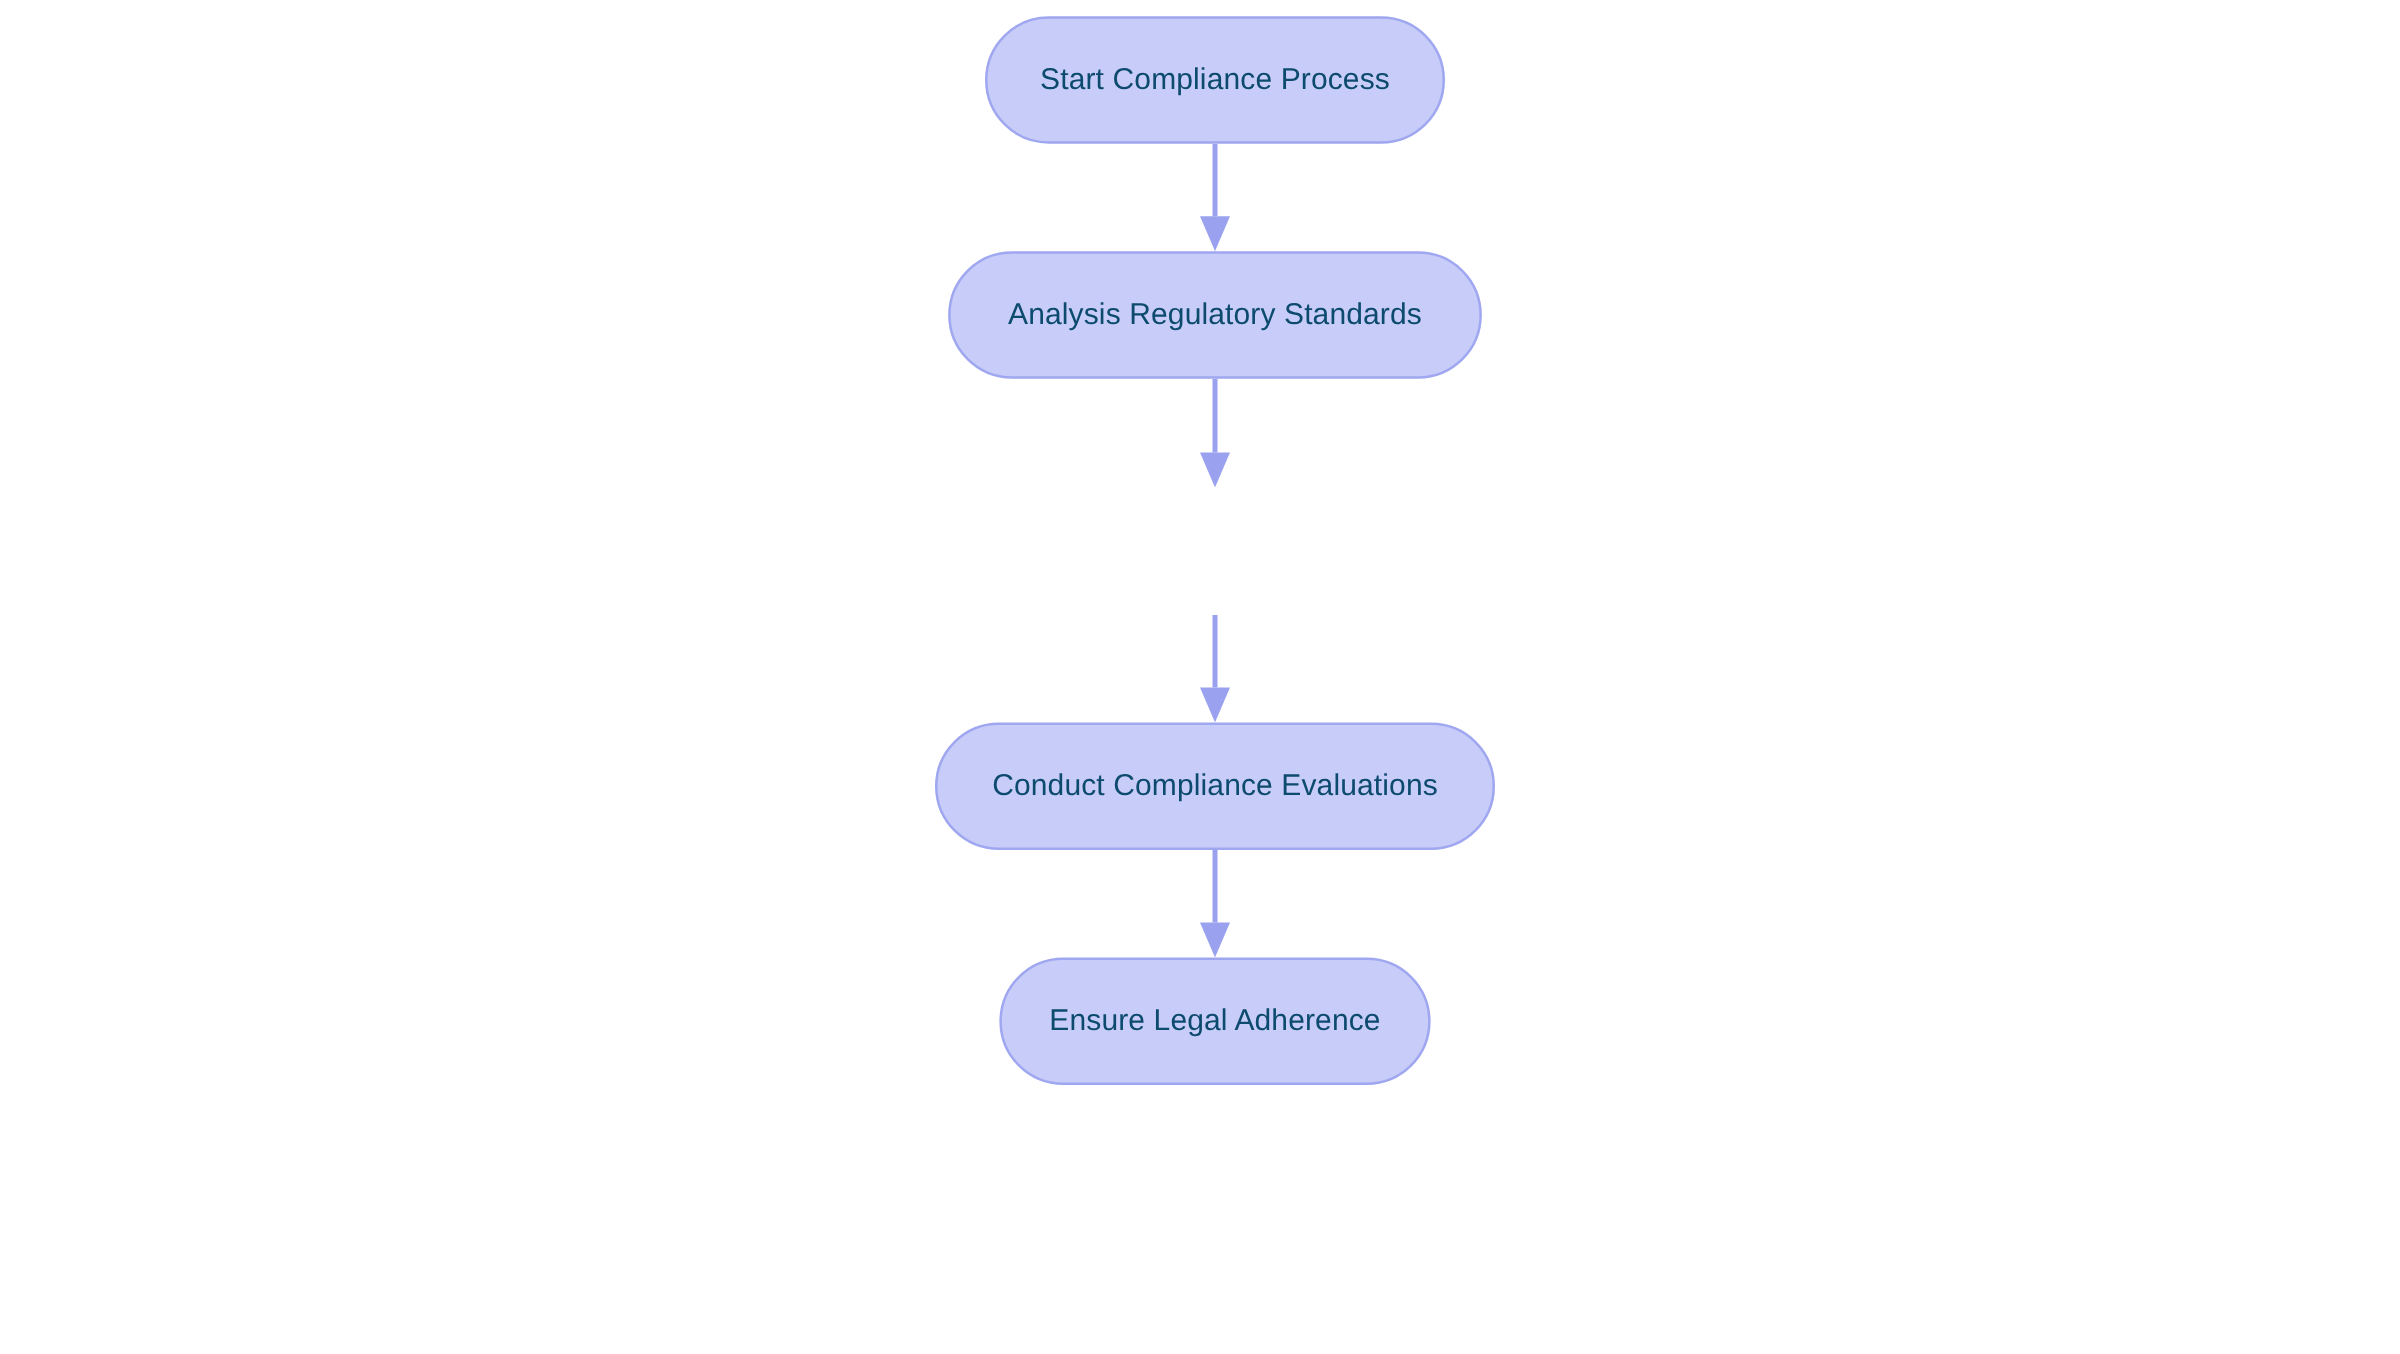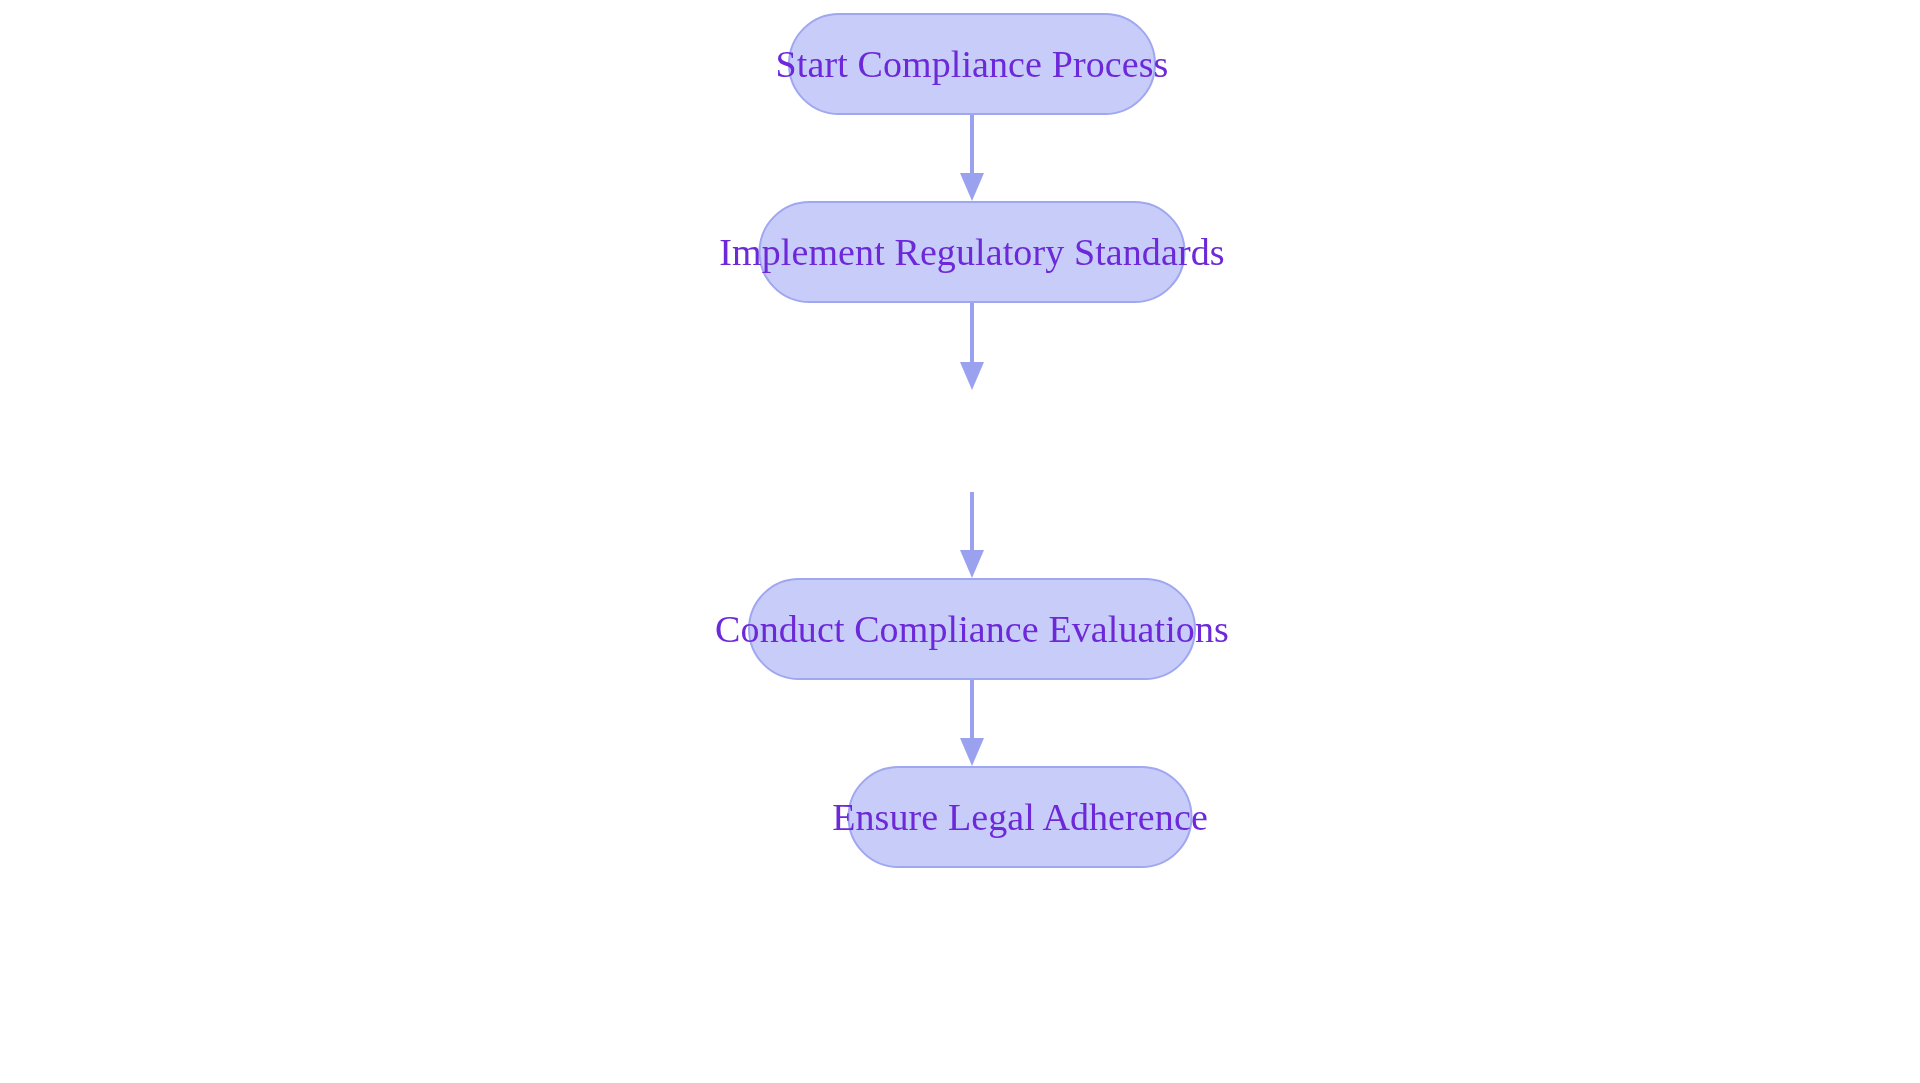--- a/index.html
+++ b/index.html
@@ -30,23 +30,23 @@
     display: flex;
     align-items: center;
     justify-content: center;
     background: #c8ccf8;
     border: 2px solid #9fa7f0;
     border-radius: 51px;
     transform: translateX(-50%);
     z-index: 2;
   }
   .flow-node-label {
-    color: #6d28d9;
-    font-family: Liberation Serif, serif;
-    font-size: 38px;
+    color: #0c4a6e;
+    font-family: Liberation Sans, sans-serif;
+    font-size: 24px;
     font-weight: 400;
     line-height: 1;
     letter-spacing: 0.1px;
     white-space: nowrap;
     user-select: none;
   }
 
   
   .flow-edge {
     position: absolute;
@@ -96,25 +96,25 @@
   <div class="flow-edge" style="left:972px; top:680px; height:86px; width:28px;">
     <div class="flow-edge-line" style="height:58px;"></div>
     <div class="flow-edge-arrowhead"></div>
   </div>
 
   <div class="flow-node" style="left:972px; top:13px; width:368px;">
     <span class="flow-node-label">Start Compliance Process</span>
   </div>
 
   <div class="flow-node" style="left:972px; top:201px; width:427px;">
-    <span class="flow-node-label">Implement Regulatory Standards</span>
+    <span class="flow-node-label">Analysis Regulatory Standards</span>
   </div>
 
 
   <div class="flow-node" style="left:972px; top:578px; width:448px;">
     <span class="flow-node-label">Conduct Compliance Evaluations</span>
   </div>
 
-  <div class="flow-node" style="left:1020px; top:766px; width:345px;">
+  <div class="flow-node" style="left:972px; top:766px; width:345px;">
     <span class="flow-node-label">Ensure Legal Adherence</span>
   </div>
 
 </div>
 
 </body></html>

